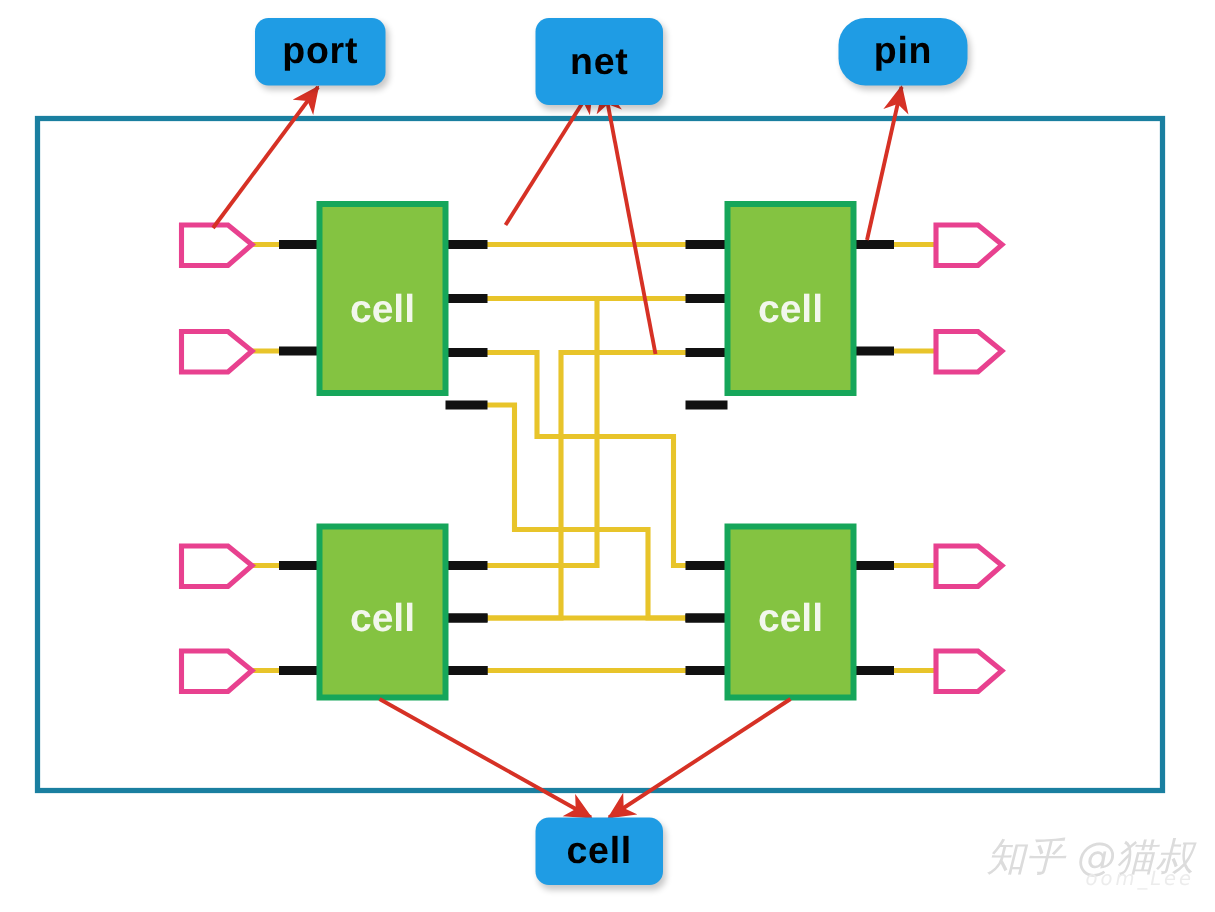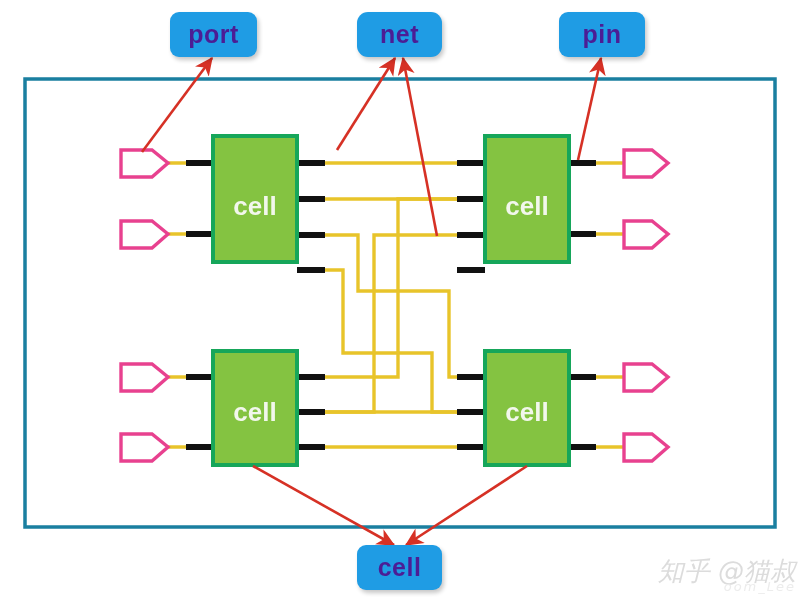--- a/index.html
+++ b/index.html
@@ -10,33 +10,33 @@
     position:relative;
     overflow:hidden;
   }
   #stage{position:absolute;inset:0;width:810px;height:608px;}
   svg#diagram{position:absolute;left:0;top:0;width:810px;height:608px;}
 
   .label-box{
     position:absolute;
     background:#1f9ce4;
     border-radius:9px;
-    color:#4c1d95;
+    color:#000000;
     font-size:25px;
     font-weight:bold;
     display:flex;
     align-items:center;
     justify-content:center;
     box-shadow:2px 3px 4px rgba(0,0,0,0.22);
     letter-spacing:0.5px;
     user-select:none;
   }
   #lbl-port{left:170px;top:12px;width:87px;height:45px;}
-  #lbl-net {left:357px;top:12px;width:85px;height:45px;border-radius:11px;}
-  #lbl-pin {left:559px;top:12px;width:86px;height:45px;}
+  #lbl-net {left:357px;top:12px;width:85px;height:58px;}
+  #lbl-pin {left:559px;top:12px;width:86px;height:45px;border-radius:18px;}
   #lbl-cell{left:357px;top:545px;width:85px;height:45px;}
 
   .cell-text{
     font-size:26px;
     font-weight:bold;
     fill:#f2f7ec;
   }
   .watermark{
     position:absolute;
     right:14px;

